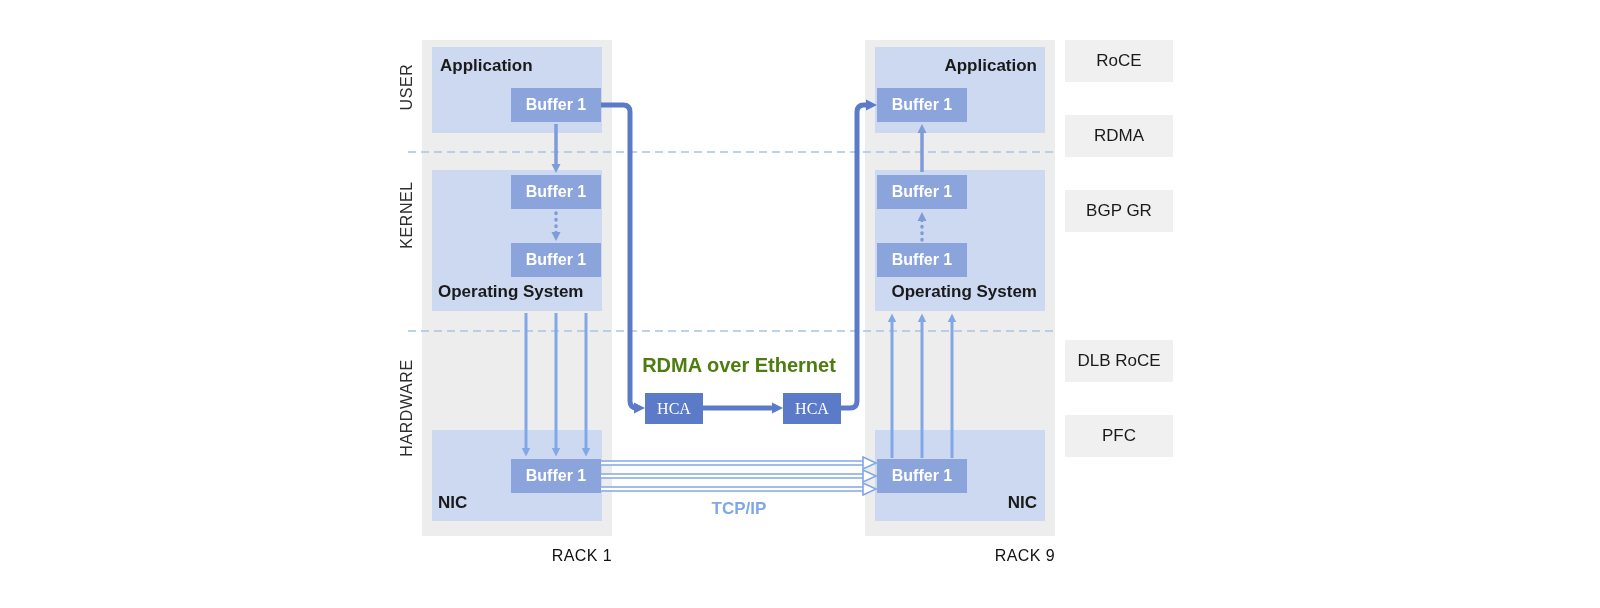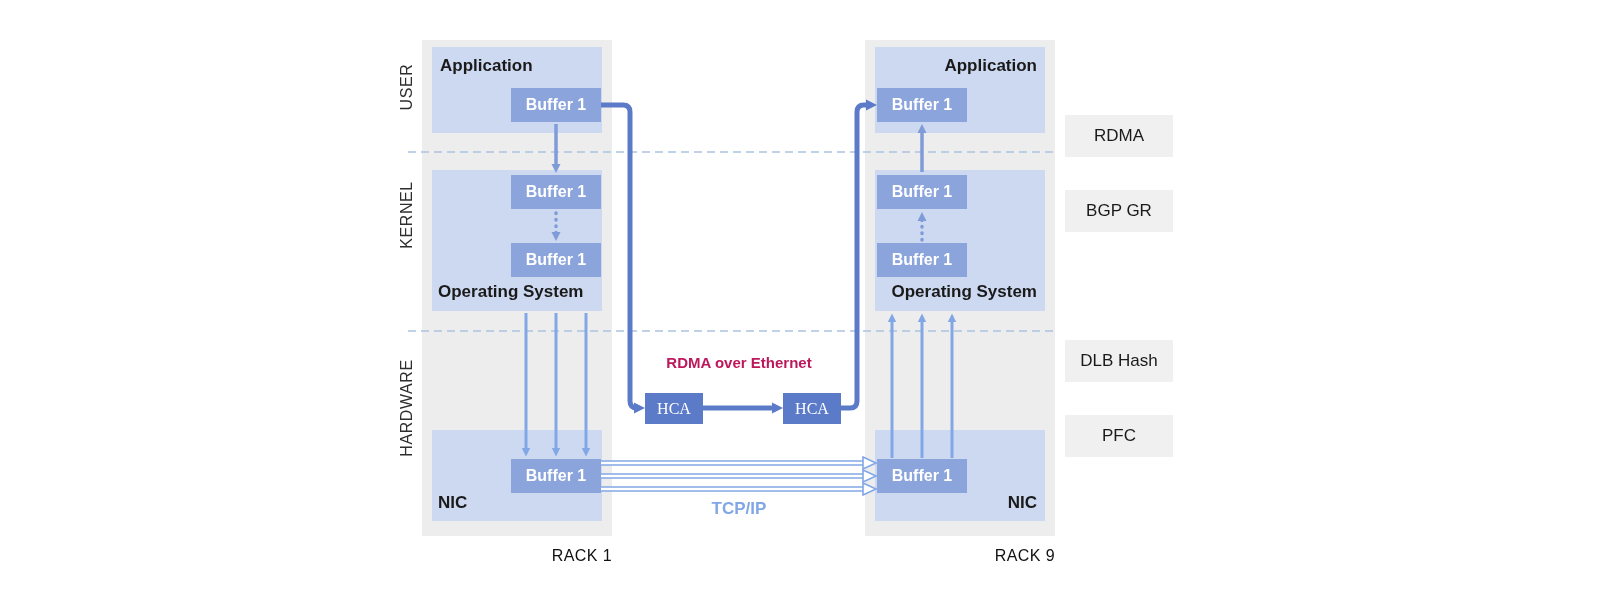--- a/index.html
+++ b/index.html
@@ -18,21 +18,21 @@
   .hca {
     position: absolute; top: 393px; width: 58px; height: 31px; background: #5b7ac8;
     color: #ffffff; font-size: 16px; line-height: 31px; text-align: center; font-family: Liberation Serif, serif;
   }
   .layer-label {
     position: absolute; font-size: 16px; letter-spacing: 0.6px; color: #2e2e2e;
     transform: translate(-50%, -50%) rotate(-90deg); white-space: nowrap;
   }
   .rdma-title {
     position: absolute; left: 604px; top: 354px; width: 270px; text-align: center;
-    font-size: 15px; font-weight: bold; color: #be185d; white-space: nowrap;
+    font-size: 20px; font-weight: bold; color: #4d7c0f; white-space: nowrap;
   }
   .tcp-label {
     position: absolute; left: 639px; top: 499px; width: 200px; text-align: center;
     font-size: 17px; font-weight: bold; color: #82a7e6;
   }
   .tech-box {
     position: absolute; left: 1065px; width: 108px; height: 42px; background: #f0f0f0;
     font-size: 17px; line-height: 42px; text-align: center; color: #1a1a1a;
   }
   .rack-title {
@@ -79,23 +79,24 @@
   <div class="panel" style="left:875px;top:430px;width:170px;height:91px">
     <div class="buffer" style="left:2px;top:29px">Buffer 1</div>
     <div class="panel-label" style="right:8px;top:63px">NIC</div>
   </div>
 
   <div class="rdma-title">RDMA over Ethernet</div>
   <div class="hca" style="left:645px">HCA</div>
   <div class="hca" style="left:783px">HCA</div>
   <div class="tcp-label">TCP/IP</div>
 
+  <div class="tech-box" style="top:40px">RoCE</div>
   <div class="tech-box" style="top:115px">RDMA</div>
   <div class="tech-box" style="top:190px">BGP GR</div>
-  <div class="tech-box" style="top:340px">DLB Hash</div>
+  <div class="tech-box" style="top:340px">DLB RoCE</div>
   <div class="tech-box" style="top:415px">PFC</div>
 
   <div class="rack-title" style="left:422px">RACK 1</div>
   <div class="rack-title" style="left:865px">RACK 9</div>
 
   <svg class="overlay" width="1600" height="608" viewBox="0 0 1600 608">
     <defs>
       <marker id="mDark" markerUnits="userSpaceOnUse" markerWidth="14" markerHeight="14" refX="3" refY="7" orient="auto">
         <path d="M0,1.5 L11,7 L0,12.5 Z" fill="#5b7ac8"></path>
       </marker>

